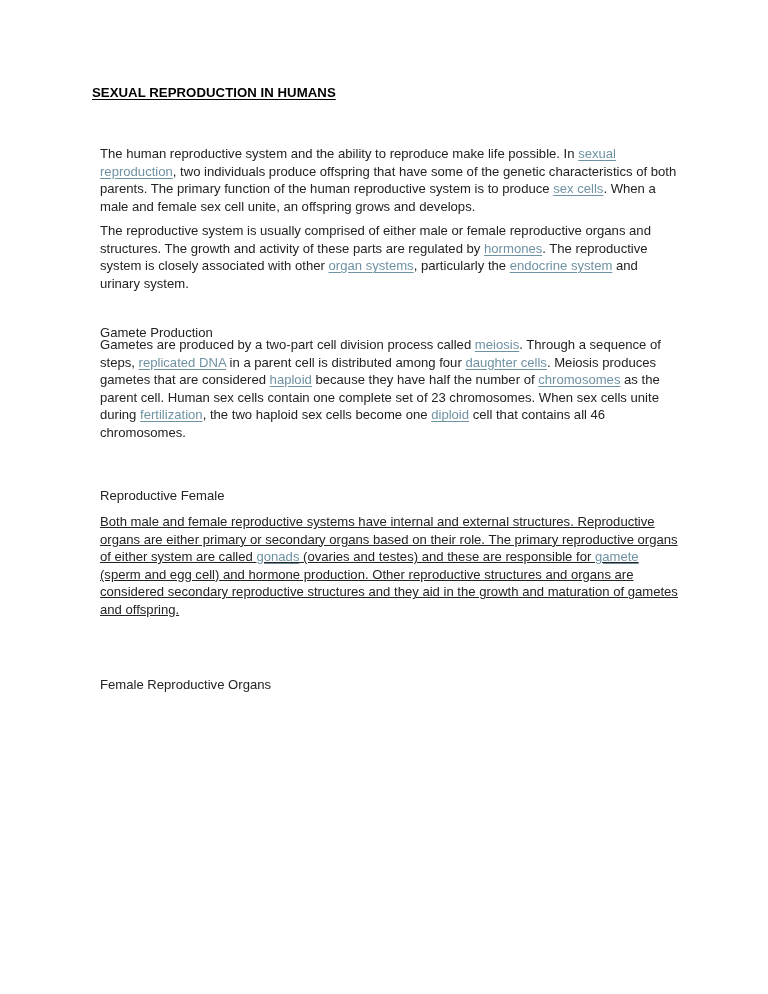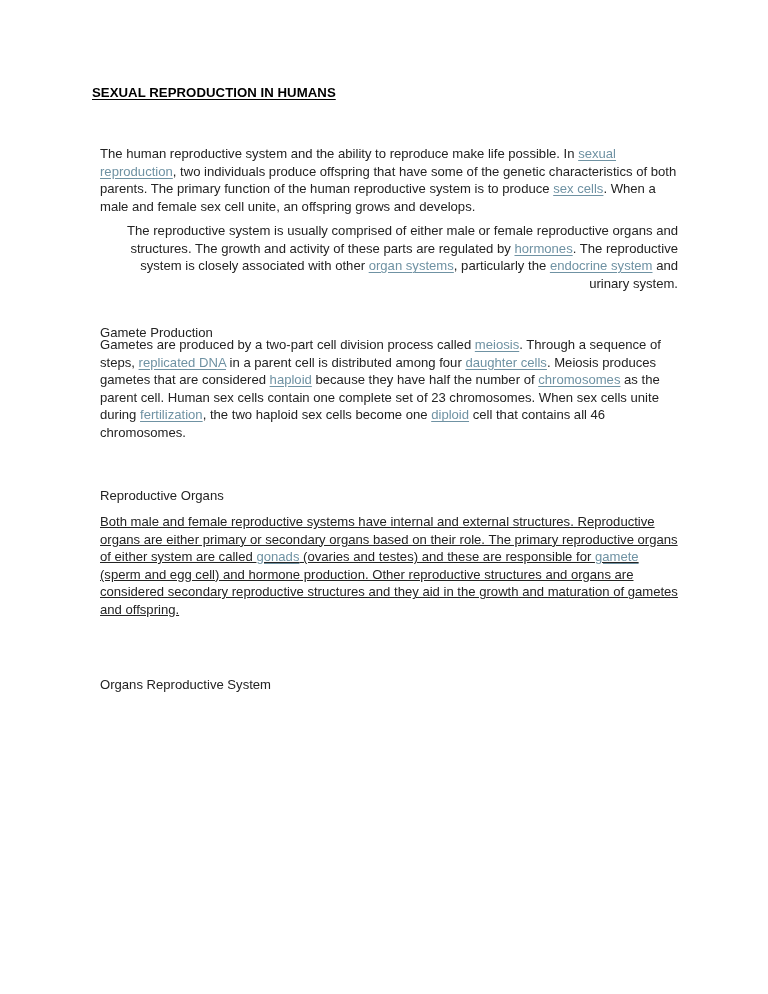--- a/index.html
+++ b/index.html
@@ -65,21 +65,21 @@
   a.doclink,
   .doclink {
     color: #6f92a3;
     text-decoration: underline;
     text-underline-offset: 1.5px;
     cursor: pointer;
   }
 
   
   .blk-p1   { position: absolute; top: 137px; left: 0;  width: 578px; }
-  .blk-p2   { position: absolute; top: 214px; left: 0;  width: 578px; text-align: right; }
+  .blk-p2   { position: absolute; top: 214px; left: 0;  width: 578px; }
   .blk-h1   { position: absolute; top: 316px; left: 0;  width: 578px; }
   .blk-p3   { position: absolute; top: 328px; left: 0;  width: 578px; }
   .blk-h2   { position: absolute; top: 479px; left: 0;  width: 578px; }
   .blk-p4   { position: absolute; top: 505px; left: 0;  width: 578px; text-decoration: underline; }
   .blk-h3   { position: absolute; top: 668px; left: 0;  width: 578px; }
 </style>
 </head>
 <body>
 
 <div class="page">
@@ -88,20 +88,20 @@
     <h1 class="doc-title">SEXUAL REPRODUCTION IN HUMANS</h1>
 
     <p class="para blk-p1"><span>The human reproductive system and the ability to reproduce make life possible. In </span><a class="doclink">sexual reproduction</a><span>, two individuals produce offspring that have some of the genetic characteristics of both parents. The primary function of the human reproductive system is to produce </span><a class="doclink">sex cells</a><span>. When a male and female sex cell unite, an offspring grows and develops.</span></p>
 
     <p class="para blk-p2"><span>The reproductive system is usually comprised of either male or female reproductive organs and structures. The growth and activity of these parts are regulated by </span><a class="doclink">hormones</a><span>. The reproductive system is closely associated with other </span><a class="doclink">organ systems</a><span>, particularly the </span><a class="doclink">endocrine system</a><span> and urinary system.</span></p>
 
     <p class="section-heading blk-h1">Gamete Production</p>
 
     <p class="para blk-p3"><span>Gametes are produced by a two-part cell division process called </span><a class="doclink">meiosis</a><span>. Through a sequence of steps, </span><a class="doclink">replicated DNA</a><span> in a parent cell is distributed among four </span><a class="doclink">daughter cells</a><span>. Meiosis produces gametes that are considered </span><a class="doclink">haploid</a><span> because they have half the number of </span><a class="doclink">chromosomes</a><span> as the parent cell. Human sex cells contain one complete set of 23 chromosomes. When sex cells unite during </span><a class="doclink">fertilization</a><span>, the two haploid sex cells become one </span><a class="doclink">diploid</a><span> cell that contains all 46 chromosomes.</span></p>
 
-    <p class="section-heading blk-h2">Reproductive Organs</p>
+    <p class="section-heading blk-h2">Reproductive Female</p>
 
     <p class="para blk-p4"><span>Both male and female reproductive systems have internal and external structures. Reproductive organs are either primary or secondary organs based on their role. The primary reproductive organs of either system are called </span><a class="doclink">gonads</a><span> (ovaries and testes) and these are responsible for </span><a class="doclink">gamete</a><span> (sperm and egg cell) and hormone production. Other reproductive structures and organs are considered secondary reproductive structures and they aid in the growth and maturation of gametes and offspring.</span></p>
 
-    <p class="section-heading blk-h3">Organs Reproductive System</p>
+    <p class="section-heading blk-h3">Female Reproductive Organs</p>
 
   </div>
 </div>
 
 </body></html>

